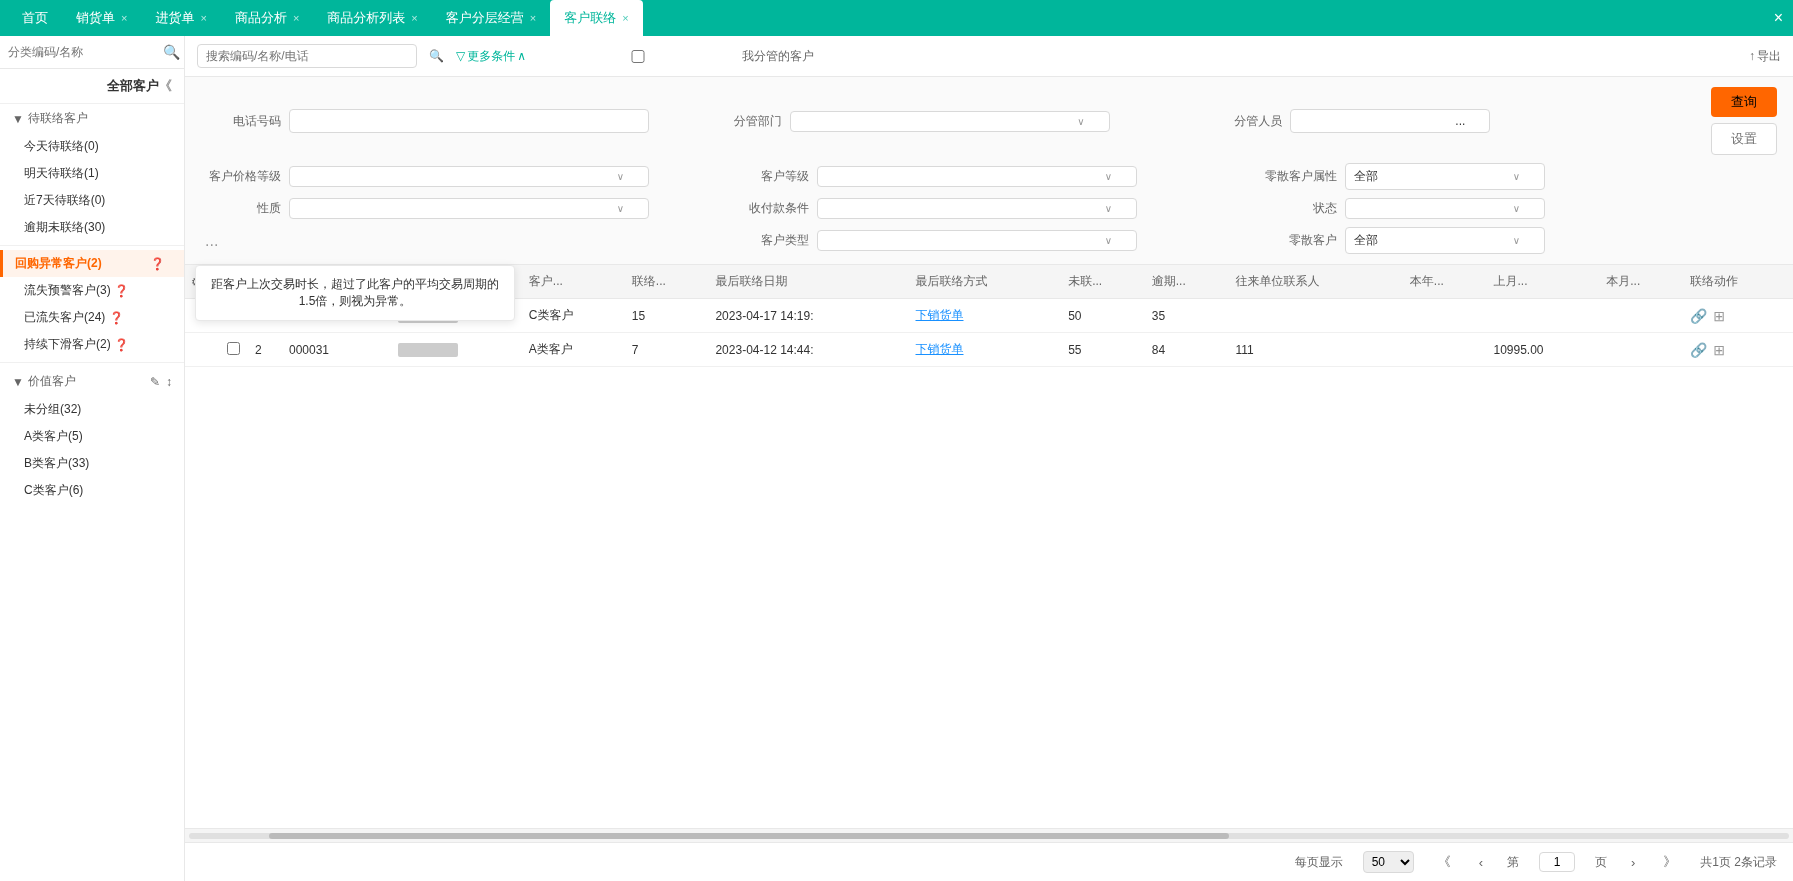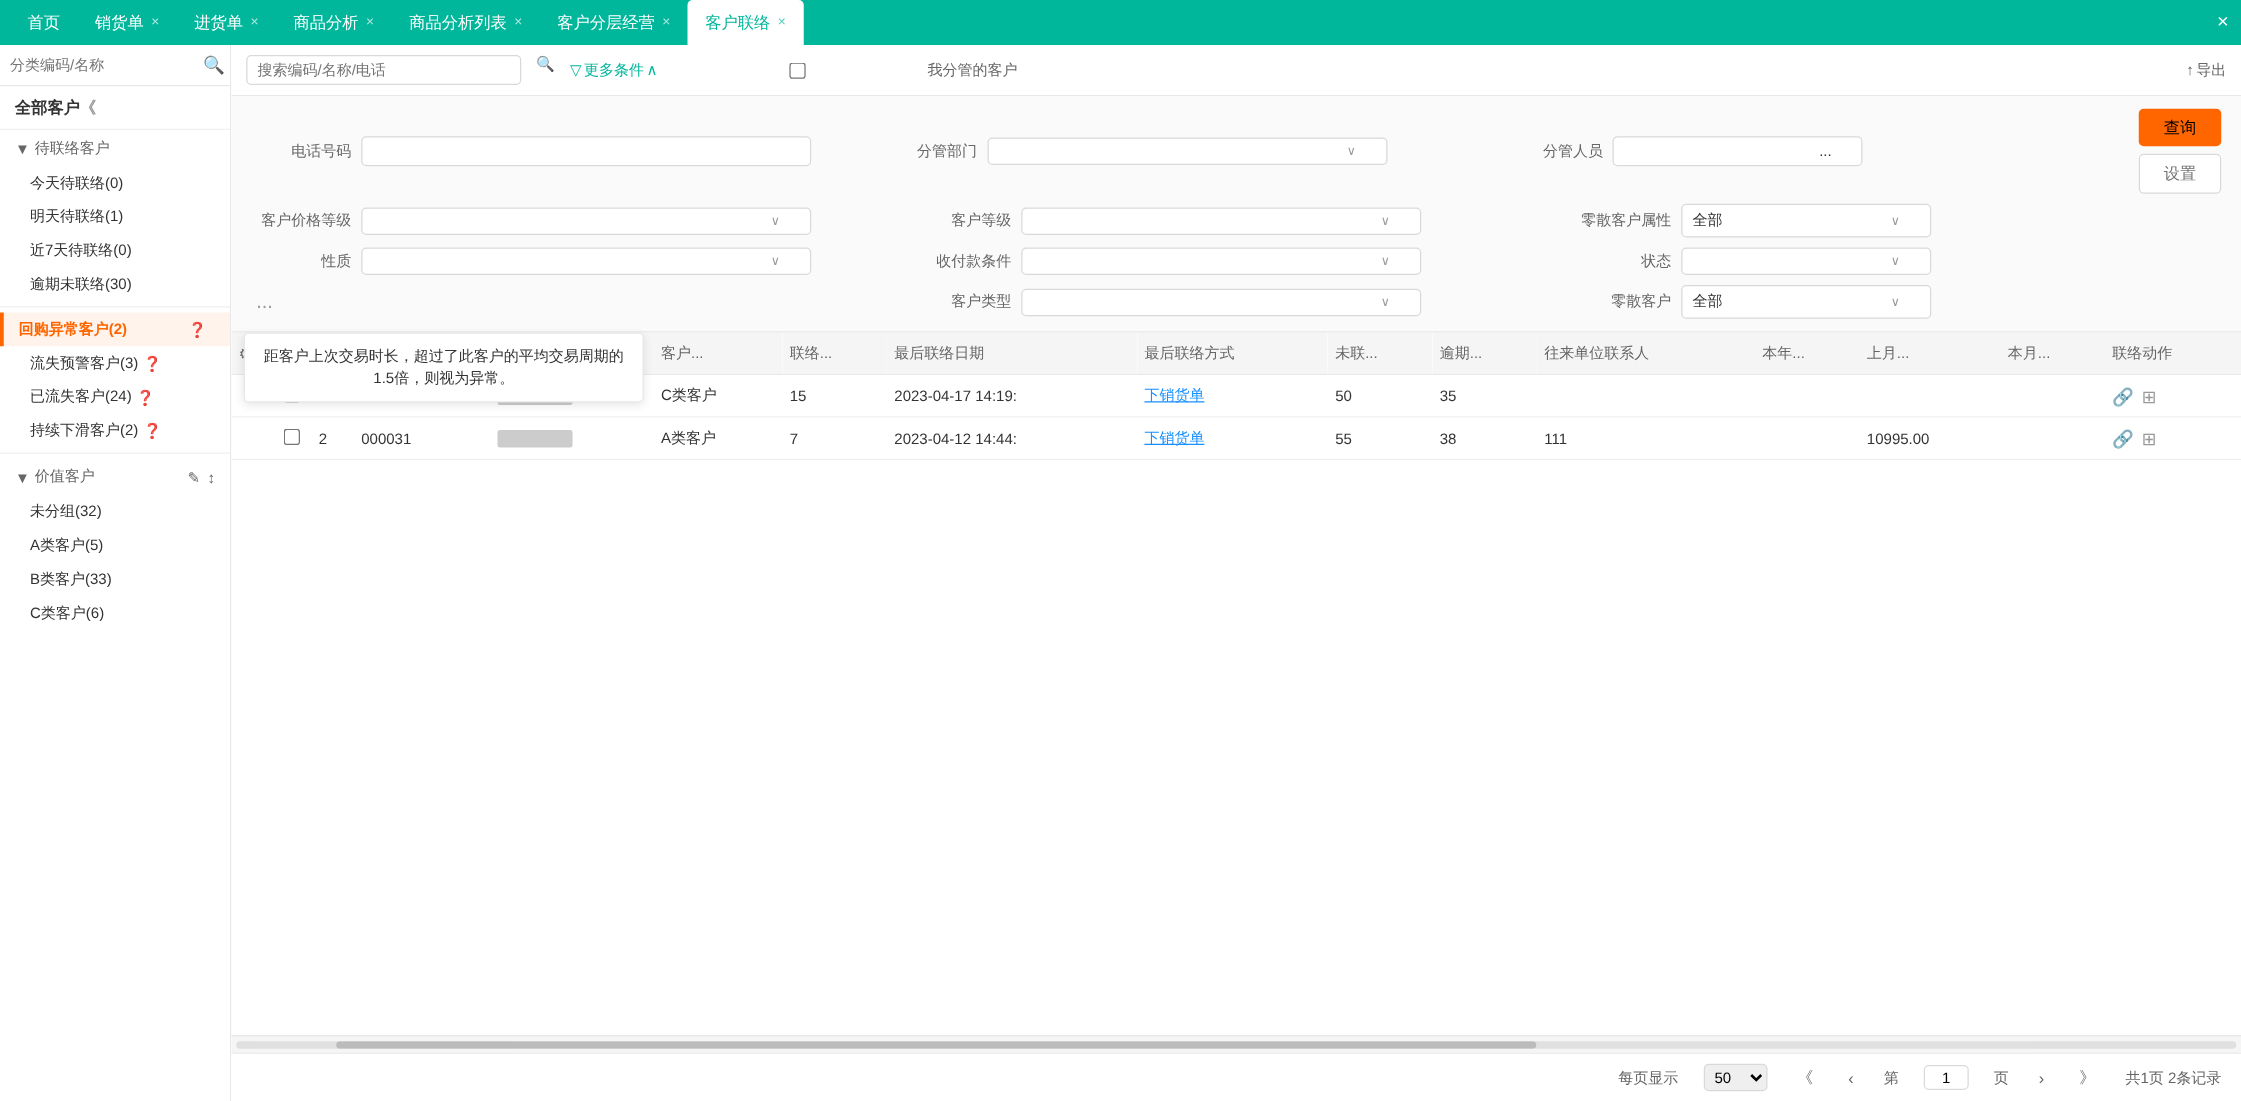--- a/index.html
+++ b/index.html
@@ -34,21 +34,21 @@
     .sidebar-search {
       padding: 8px; border-bottom: 1px solid #e8e8e8; display: flex; align-items: center;
     }
     .sidebar-search input {
       flex: 1; border: none; outline: none; font-size: 12px; background: transparent;
     }
     .sidebar-search .search-icon { color: #999; font-size: 14px; cursor: pointer; }
 
     .sidebar-header {
       padding: 8px 12px; font-weight: bold; font-size: 13px; display: flex;
-      align-items: center; justify-content: flex-start; border-bottom: 1px solid #f0f0f0;
+      align-items: center; justify-content: flex-end; border-bottom: 1px solid #f0f0f0;
     }
     .sidebar-header .collapse-icon { color: #999; cursor: pointer; }
 
     .sidebar-section { overflow-y: auto; flex: 1; }
     .sidebar-group-title {
       padding: 6px 12px; color: #666; font-size: 12px; cursor: pointer;
       display: flex; align-items: center; gap: 4px;
     }
     .sidebar-item {
       padding: 5px 12px 5px 24px; cursor: pointer; color: #333; font-size: 12px;
@@ -58,21 +58,21 @@
 
     .sidebar-divider { height: 1px; background: #f0f0f0; margin: 4px 0; }
 
     .sidebar-group-2 { padding: 6px 12px; display: flex; align-items: center; gap: 4px; font-size: 12px; color: #666; cursor: pointer; }
 
     
     .content-area { flex: 1; display: flex; flex-direction: column; overflow: hidden; background: #fff; }
 
     
     .filter-bar {
-      padding: 8px 12px; border-bottom: 1px solid #e8e8e8; display: flex; gap: 12px;
+      padding: 8px 12px; border-bottom: 1px solid #e8e8e8; display: flex; align-items: center; gap: 12px;
       background: #fff;
     }
     .filter-bar input {
       border: 1px solid #d9d9d9; border-radius: 4px; padding: 4px 8px; font-size: 12px;
       width: 200px; outline: none;
     }
     .filter-bar .search-btn { color: #999; cursor: pointer; }
     .filter-bar .more-filters { color: #00b69b; cursor: pointer; display: flex; align-items: center; gap: 2px; }
     .filter-bar .my-customer { display: flex; align-items: center; gap: 4px; cursor: pointer; color: #666; }
     .filter-bar .export-btn {
@@ -487,21 +487,21 @@
             <td>
               <span class="blurred-text">&nbsp;&nbsp;&nbsp;&nbsp;&nbsp;&nbsp;&nbsp;</span>
             </td>
             <td>A类客户</td>
             <td>7</td>
             <td>2023-04-12 14:44:</td>
             <td>
               <span class="link-text">下销货单</span>
             </td>
             <td>55</td>
-            <td>38</td>
+            <td>84</td>
             <td>111</td>
             <td></td>
             <td>10995.00</td>
             <td></td>
             <td>
               <div class="action-icons">
                 <span class="action-icon">🔗</span>
                 <span class="action-icon">⊞</span>
               </div>
             </td>

